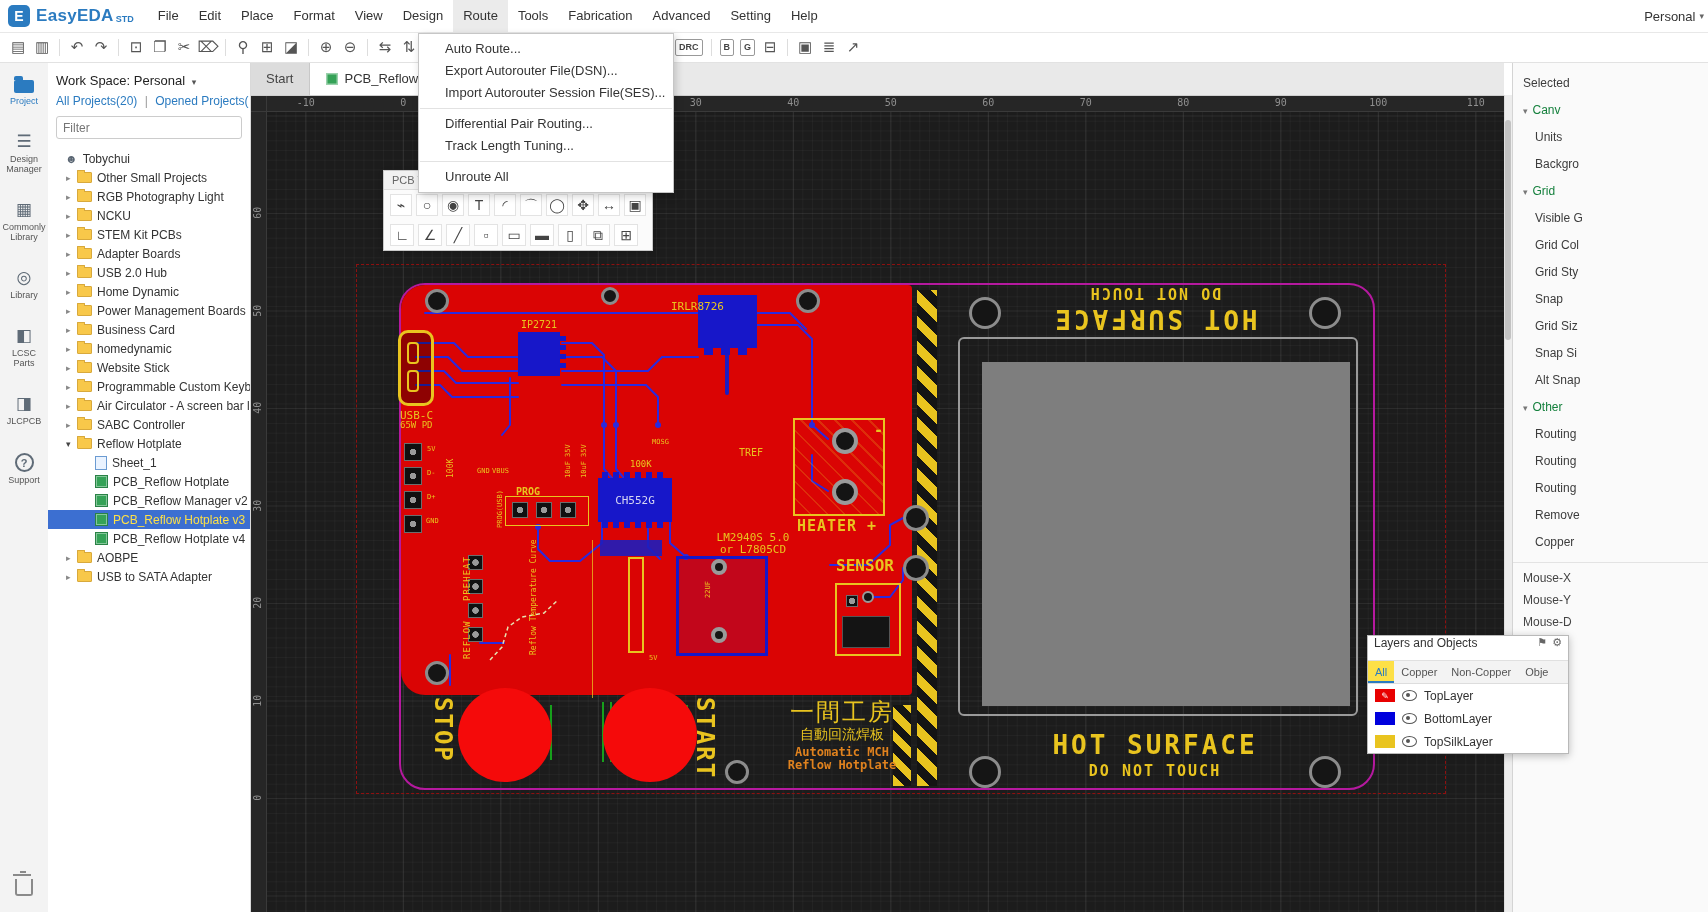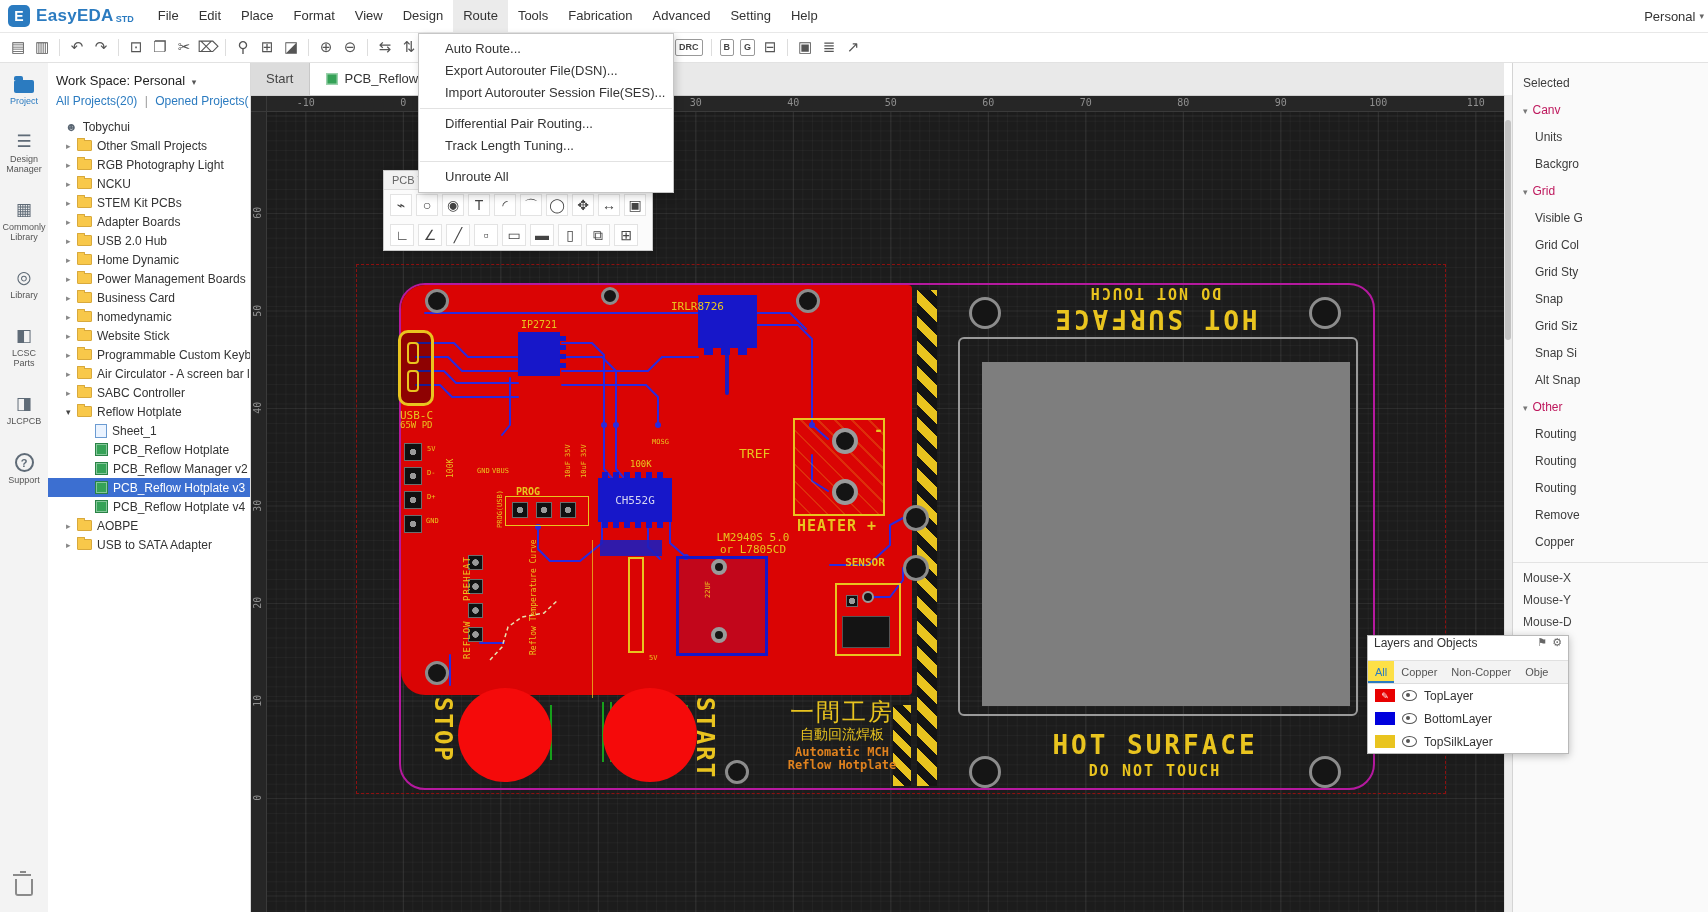--- a/index.html
+++ b/index.html
@@ -55,21 +55,21 @@
   .links-row{padding:3px 8px 5px;font-size:12px;white-space:nowrap}
   .link{color:#2b7bc0;cursor:pointer}
   .link-div{color:#999;margin:0 4px}
   .filter-wrap{padding:3px 8px 6px}
   .filter-wrap input{width:100%;box-sizing:border-box;height:23px;border:1px solid #ccc;border-radius:3px;
                      padding:0 6px;font-size:12px;font-family:"Liberation Sans",sans-serif;color:#333;outline:none}
   .tree{margin-top:4px;font-size:12px;color:#333}
   .tree-row{display:flex;align-items:center;height:19px;padding-left:6px;white-space:nowrap;cursor:pointer}
   .tree-row[data-ind="1"]{padding-left:18px}
   .tree-row[data-ind="2"]{padding-left:36px}
-  .tree-row[data-sel="true"]{background:#3c6fd1;color:#ffffff}
+  .tree-row[data-sel="true"]{background:#3c6fd1;color:#fde047}
   .arrow{width:11px;font-size:9px;color:#888;flex:none}
   .tree-row[data-arrow="r"] .arrow::before{content:"▸"}
   .tree-row[data-arrow="d"] .arrow::before{content:"▾";color:#444}
   .ticon{margin-right:5px;flex:none;position:relative}
   .tree-row[data-icon="person"] .ticon::before{content:"☻";color:#5a6673;font-size:12px}
   .tree-row[data-icon="folder"] .ticon{width:13px;height:9px;background:#f8c84a;border:1px solid #d8a93c;border-radius:1px}
   .tree-row[data-icon="folder"] .ticon::before{content:"";position:absolute;top:-3px;left:-1px;width:6px;height:2px;
                 background:#f8c84a;border:1px solid #d8a93c;border-bottom:none;border-radius:1px 1px 0 0}
   .tree-row[data-icon="sheet"] .ticon{width:10px;height:12px;background:#eaf3ff;border:1px solid #6b9bd2}
   .tree-row[data-icon="pcb"] .ticon{width:11px;height:11px;background:#35a257;border:1px solid #2a8246;
@@ -159,30 +159,30 @@
   .L-k100a{left:197px;top:383px;font-size:8px;transform:rotate(-90deg);transform-origin:left top}
   .L-k100b{left:380px;top:365px;font-size:9px}
   .L-ip{left:271px;top:224px;font-size:10px}
   .L-gnd{left:227px;top:373px;font-size:7px}
   .L-vbus{left:242px;top:373px;font-size:7px}
   .L-progusb{left:247px;top:433px;font-size:7px;transform:rotate(-90deg);transform-origin:left top}
   .L-prog{left:266px;top:391px;font-size:10px;font-weight:bold}
   .L-uf10a{left:315px;top:383px;font-size:7px;transform:rotate(-90deg);transform-origin:left top}
   .L-uf10b{left:331px;top:383px;font-size:7px;transform:rotate(-90deg);transform-origin:left top}
   .L-mosg{left:402px;top:344px;font-size:7px}
-  .L-tref{left:489px;top:352px;font-size:13px}
+  .L-tref{left:489px;top:352px;font-size:10px}
   .L-irlr{left:421px;top:206px;font-size:11px}
   .L-lm{left:455px;top:437px;font-size:11px;width:96px;text-align:center}
   .L-uf22{left:455px;top:503px;font-size:7px;transform:rotate(-90deg);transform-origin:left top}
   .L-preheat{left:213px;top:506px;font-size:9px;transform:rotate(-90deg);transform-origin:left top;letter-spacing:1px}
   .L-reflow2{left:213px;top:564px;font-size:9px;transform:rotate(-90deg);transform-origin:left top;letter-spacing:1px}
   .L-curve{left:280px;top:560px;font-size:8px;transform:rotate(-90deg);transform-origin:left top}
   .L-heater{left:541px;top:423px;width:92px;text-align:center;font-size:15px;font-weight:bold;letter-spacing:1px}
   .L-hminus{left:624px;top:327px;font-size:15px;font-weight:bold}
-  .L-sensor{left:580px;top:462px;width:70px;text-align:center;font-size:11px;font-weight:bold}
+  .L-sensor{left:580px;top:462px;width:70px;text-align:center;font-size:16px;font-weight:bold}
   .L-stop{left:206px;top:602px;font-size:24px;font-weight:bold;letter-spacing:2px;transform:rotate(90deg);transform-origin:left top}
   .L-start{left:468px;top:602px;font-size:24px;font-weight:bold;letter-spacing:2px;transform:rotate(90deg);transform-origin:left top}
   .L-cjk{left:502px;top:604px;width:180px;text-align:center}
   .cjk1{font-size:24px;letter-spacing:2px}
   .cjk2{font-size:14px;margin-top:2px}
   .cjk3{font-size:12px;color:#e0821e;margin-top:3px;font-weight:bold}
   .cjk4{font-size:12px;color:#e0821e;font-weight:bold}
   .L-hot-top{left:755px;top:190px;width:300px;text-align:center;transform:rotate(180deg)}
   .L-hot-bot{left:755px;top:636px;width:300px;text-align:center}
   .hot-big{font-size:26px;font-weight:bold;letter-spacing:3px}
@@ -203,21 +203,21 @@
            background:#fff;border:1px solid #e3e3e3;cursor:pointer}
 
   
   .vscroll{position:absolute;left:1504px;top:95px;width:8px;height:817px;background:#ededed;border-left:1px solid #ddd;z-index:15}
   .vthumb{position:absolute;left:1505px;top:120px;width:6px;height:220px;background:#c2c2c2;border-radius:3px;z-index:16}
 
   
   .rightpanel{position:absolute;left:1512px;top:62px;width:196px;bottom:0;background:#fafafa;
               border-left:1px solid #d4d4d4;font-size:12px;color:#3c3c3c;overflow:hidden;z-index:20}
   .rp-row{height:27px;line-height:27px;padding-left:22px;white-space:nowrap;cursor:pointer}
-  .rp-row[data-type="header"]{padding-left:10px;color:#be185d}
+  .rp-row[data-type="header"]{padding-left:10px;color:#15803d}
   .rp-row[data-type="header"] .rp-arrow::before{content:"▾";font-size:9px;color:#777;margin-right:5px}
   .rp-row[data-type="plain"]{padding-left:10px;margin-top:8px;cursor:default}
   .rp-row[data-type="divider"]{height:6px;border-bottom:1px solid #e3e3e3;margin-bottom:4px;padding:0;cursor:default}
   .rp-row[data-type="mouse"]{height:22px;line-height:22px;padding-left:10px;cursor:default;color:#444}
 
   
   .layers{position:absolute;left:1367px;top:635px;width:200px;background:#fff;border:1px solid #b9b9b9;
           box-shadow:0 2px 8px rgba(0,0,0,.25);z-index:110;font-size:12px}
   .lp-header{display:flex;align-items:flex-start;height:24px;padding:0 6px;border-bottom:1px solid #e0e0e0}
   .lp-title{flex:1;color:#333}
@@ -402,20 +402,23 @@
 <div class="projpanel">
   <div class="ws-row">
     <span>Work Space:</span>
     <span>Personal</span>
     <span class="caret">▾</span>
   </div>
   <div class="links-row">
     <span class="link">All Projects(20)</span>
     <span class="link-div">|</span>
     <span class="link">Opened Projects(</span>
+  </div>
+  <div class="filter-wrap">
+    <input type="text" placeholder="Filter" style="">
   </div>
   <div class="tree">
 
       <div class="tree-row" data-icon="person" data-ind="0">
         <span class="arrow"></span>
         <span class="ticon"></span>
         <span class="tlabel">Tobychui</span>
       </div>
 
       <div class="tree-row" data-icon="folder" data-arrow="r" data-ind="1">

